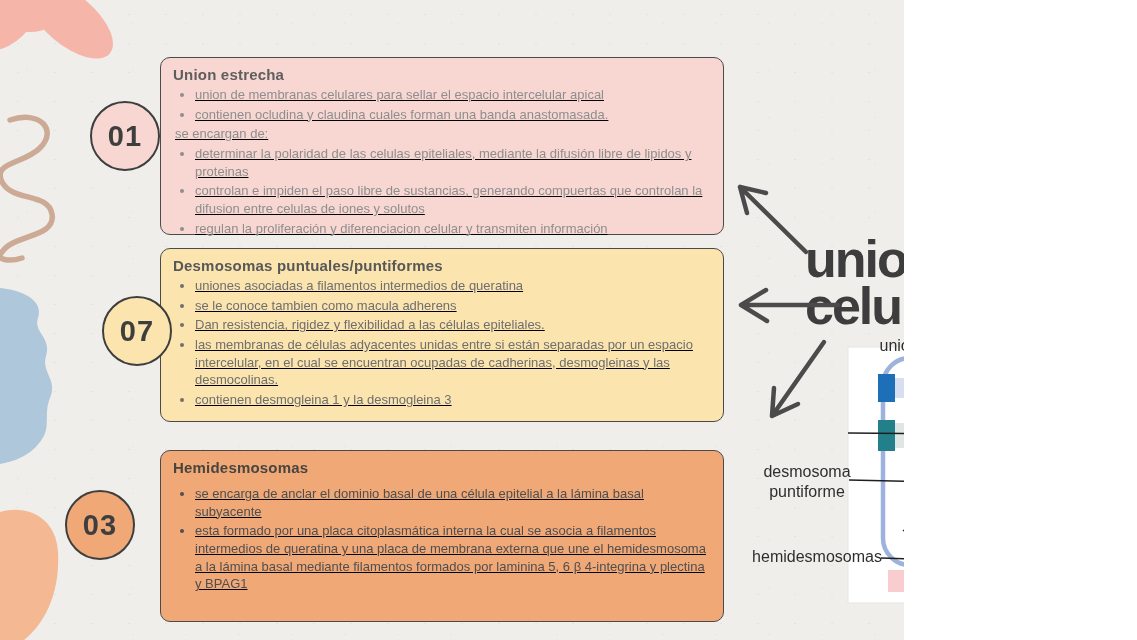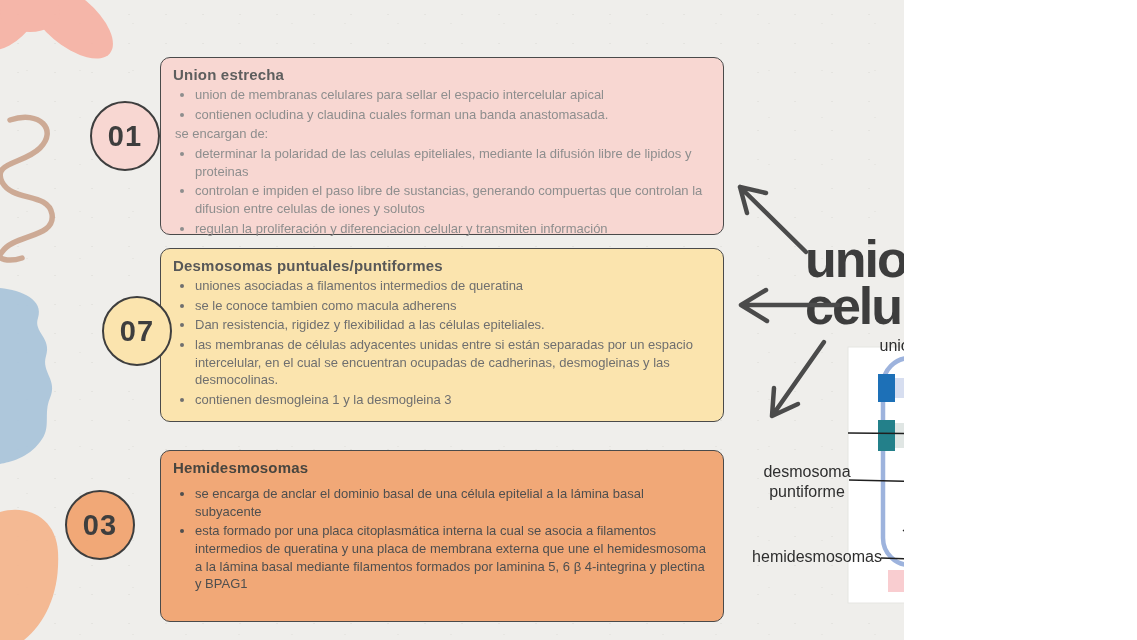--- a/index.html
+++ b/index.html
@@ -20,21 +20,21 @@
     border:1.6px solid #4a4a4a; border-radius:10px;
     padding:7px 14px 6px 12px;
   }
   .card-1 { top:57px;  height:178px; background:#f8d7d2; }
   .card-2 { top:248px; height:174px; background:#fbe4ae; }
   .card-3 { top:450px; height:172px; background:#f1a877; }
   .card h2 { margin:1px 0 3px 0; font-size:15px; font-weight:bold; letter-spacing:.2px; }
   .card-1 h2 { color:#5e5e5e; }
   .card-2 h2 { color:#585858; }
   .card-3 h2 { color:#48453f; }
-  .card ul { margin:0; padding-left:22px; font-size:13px; }
+  .card ul { margin:0; padding-left:22px; font-size:13px;text-decoration:underline; }
   .card li { margin-bottom:2px; line-height:1.36; }
   .card-1 li { color:#8e8e8e; }
   .card-2 li { color:#6f6f6f; }
   .card-3 li { color:#4f4f4f; }
   .card li.plain { list-style:none; margin-left:-20px; }
   .card-3 ul { margin-top:9px; }
 
   
   .num-badge {
     position:absolute; width:70px; height:70px; border-radius:50%;

